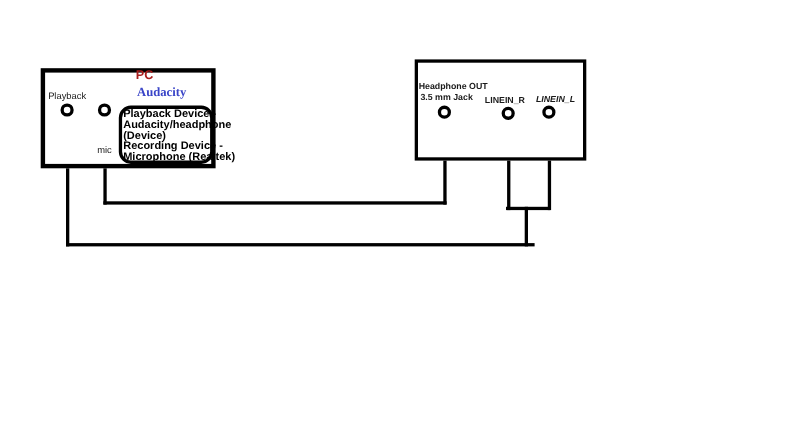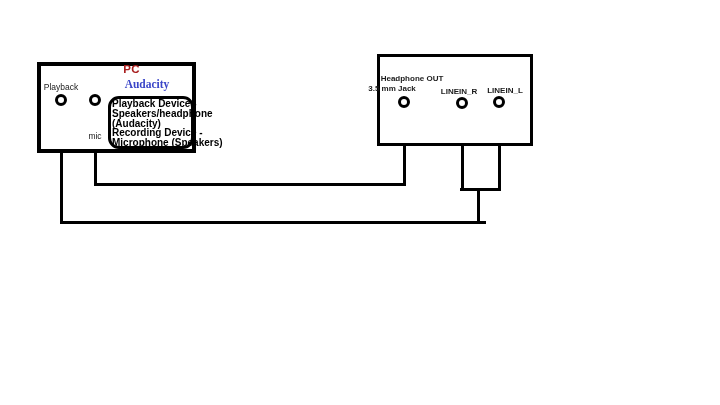--- a/index.html
+++ b/index.html
@@ -95,33 +95,33 @@
 
   <div class="box" style="left:37px; top:62px; width:159px; height:91px;"></div>
   <div class="box-title" style="left:37px; top:63px; width:189px;">PC</div>
   <div class="lbl" style="left:40px; top:83px; width:42px;">Playback</div>
   <div class="lbl" style="left:82px; top:84px; width:26px;margin-top:48px;">mic</div>
   <div class="app-title" style="left:104px; top:78px; width:86px;">Audacity</div>
 
   <div class="rounded-box" style="left:108px; top:96px; width:86px; height:53px;"></div>
   <div class="settings-text">
     <div>Playback Device -</div>
-    <div>Speakers/headphone</div>
-    <div>(Audacity)</div>
+    <div>Audacity/headphone</div>
+    <div>(Device)</div>
     <div>Recording Device -</div>
-    <div>Microphone (Speakers)</div>
+    <div>Microphone (Realtek)</div>
   </div>
 
   <div class="jack" style="left:55px; top:94px;"></div>
   <div class="jack" style="left:89px; top:94px;"></div>
 
   <div class="box" style="left:377px; top:54px; width:156px; height:92px; border-width:3px;"></div>
 
   <div class="lbl lbl-bold" style="left:372px; top:74px; width:80px; font-size:8px;">Headphone OUT</div>
-  <div class="lbl lbl-bold" style="left:352px; top:84px; width:80px; font-size:8px;">3.5 mm Jack</div>
+  <div class="lbl lbl-bold" style="left:366px; top:84px; width:80px; font-size:8px;">3.5 mm Jack</div>
   <div class="lbl lbl-bold" style="left:439px; top:87px; width:40px; font-size:8px;">LINEIN_R</div>
-  <div class="lbl lbl-bold" style="left:485px; top:86px; width:40px; font-size:8px;">LINEIN_L</div>
+  <div class="lbl lbl-bold" style="left:485px; top:86px; width:40px; font-size:8px;font-style:italic;">LINEIN_L</div>
 
   <div class="jack" style="left:398px; top:96px;"></div>
   <div class="jack" style="left:456px; top:97px;"></div>
   <div class="jack" style="left:493px; top:96px;"></div>
 
 </div>
 
 </body></html>

